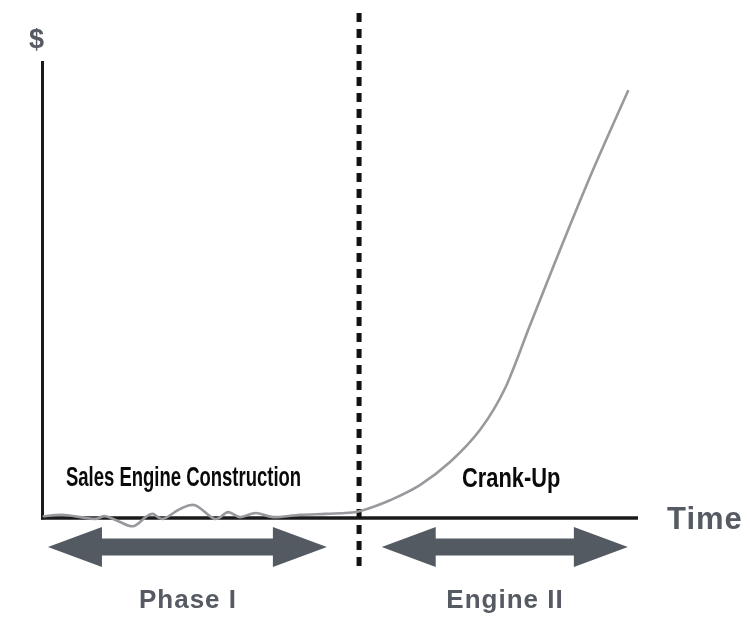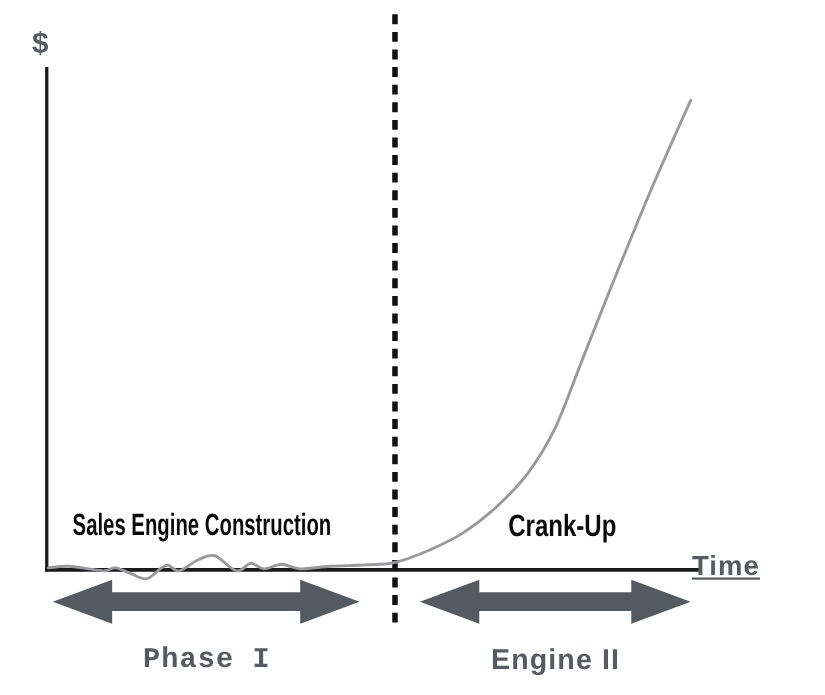--- a/index.html
+++ b/index.html
@@ -4,32 +4,32 @@
 <style>
   html,body{margin:0;padding:0;background:#fff;}
   #stage{
     position:relative;width:750px;height:632px;background:#ffffff;
     font-family:"Liberation Sans", sans-serif;overflow:hidden;
   }
   #plot{position:absolute;left:0;top:0;}
   .lbl{position:absolute;white-space:nowrap;color:var(--label-color,#565b63);font-weight:bold;}
   .axis-lbl{font-size:26px;letter-spacing:.5px;}
   #y-axis-label{left:29px;top:24px;font-size:27px;}
-  #x-axis-label{left:629px;top:501px;font-size:25px;letter-spacing:1px;text-decoration:underline;}
+  #x-axis-label{left:667px;top:501px;font-size:31px;letter-spacing:1px;}
   .annot{
     position:absolute;color:var(--annot-color,#0a0a0a);font-weight:bold;
     font-size:28px;transform-origin:left top;white-space:nowrap;letter-spacing:0;
   }
   #annot-phase1{left:66px;top:461px;transform:scaleX(.66);}
   #annot-phase2{left:462px;top:462px;transform:scaleX(.78);}
   .phase-lbl{
     position:absolute;top:584px;width:160px;text-align:center;
     color:var(--label-color,#565b63);font-weight:bold;font-size:26px;letter-spacing:1px;
   }
-  #phase-1-label{left:108px;font-family:Liberation Mono, monospace;}
+  #phase-1-label{left:108px;}
   #phase-2-label{left:425px;}
 </style>
 </head>
 <body>
 
 <div id="stage">
 
   <svg id="plot" width="750" height="632" viewBox="0 0 750 632">
 
     <line id="y-axis" x1="42.5" y1="61" x2="42.5" y2="519.5" stroke-width="3" stroke="#1a1a1a"></line>

